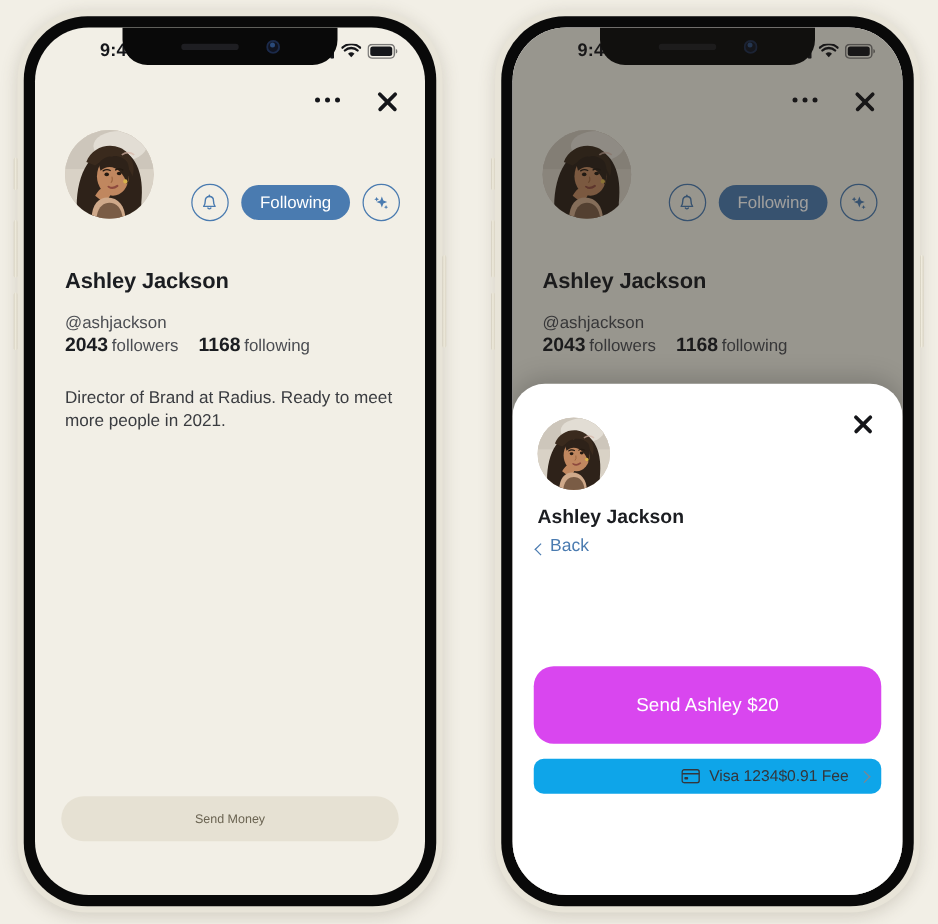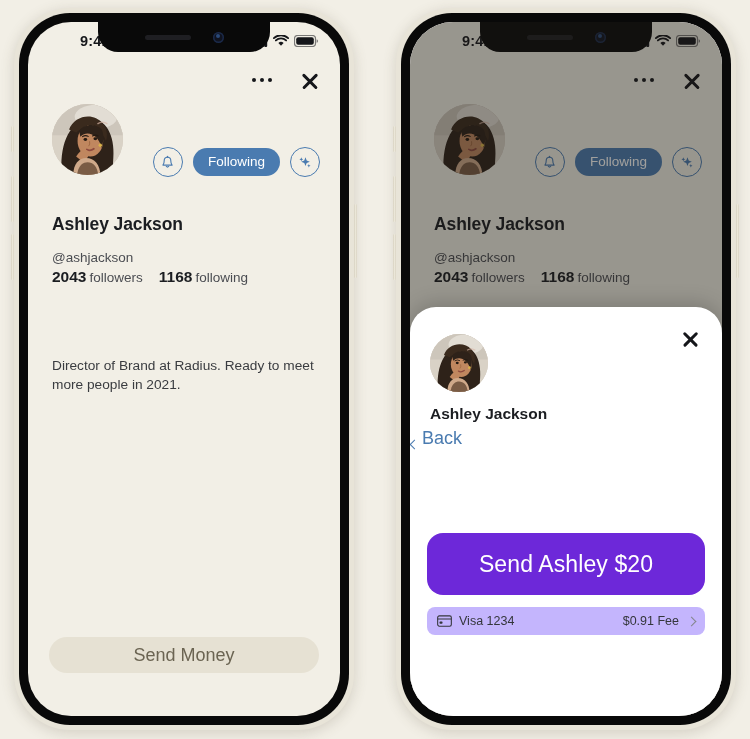--- a/index.html
+++ b/index.html
@@ -241,33 +241,32 @@
     font-size: 15.5px;
     color: #1b1d21;
     margin-right: 3px;
   }
   .bio {
     position: absolute;
     top: 286px; left: 24px; right: 22px;
     font-size: 13.7px;
     line-height: 1.42;
     color: #3a3c40;
-    margin-top: 48px;
   }
 
   .send-money-btn {
     position: absolute;
     left: 21px; right: 21px;
     bottom: 43px;
     height: 36px;
     border-radius: 999px;
     background: #e6e1d3;
     border: none;
     color: #6b6452;
-    font-size: 18px;
+    font-size: 10px;
     font-family: "Liberation Sans", sans-serif;
     cursor: pointer;
   }
 
   
   .dim {
     position: absolute;
     inset: 0;
     background: rgba(28,26,22,0.42);
     z-index: 40;
@@ -314,22 +313,22 @@
 
   .sheet-name {
     position: absolute;
     top: 98px; left: 20px;
     font-size: 15.5px;
     font-weight: bold;
     color: #1b1d21;
   }
   .sheet-back {
     position: absolute;
-    top: 121px; left: 1px;
-    font-size: 18px;
+    top: 121px; left: 19px;
+    font-size: 14px;
     color: #4a7bb0;
     display: flex;
     align-items: flex-end;
     gap: 4px;
     cursor: pointer;
   }
   .chev-l {
     display: inline-block;
     width: 6px; height: 6px;
     border-left: 1.8px solid #4a7bb0;
@@ -337,39 +336,39 @@
     transform: rotate(45deg);
     margin-bottom: 1px;
   }
 
   .send-green {
     position: absolute;
     left: 17px; right: 17px;
     top: 226px;
     height: 62px;
     border-radius: 16px;
-    background: #6d28d9;
+    background: #d946ef;
     border: none;
     color: #ffffff;
-    font-size: 23px;
+    font-size: 15px;
     font-family: "Liberation Sans", sans-serif;
     cursor: pointer;
     letter-spacing: 0.1px;
   }
 
   .pay-row {
     position: absolute;
     left: 17px; right: 17px;
     top: 300px;
     height: 28px;
     border-radius: 8px;
-    background: #c4b5fd;
-    display: flex;
-    align-items: center;
-    justify-content: space-between;
+    background: #0ea5e9;
+    display: flex;
+    align-items: center;
+    justify-content: flex-end;
     padding: 0 10px;
     box-sizing: border-box;
     cursor: pointer;
   }
   .pay-left, .pay-right {
     display: flex;
     align-items: center;
     gap: 7px;
     font-size: 12.5px;
     color: #34363b;

